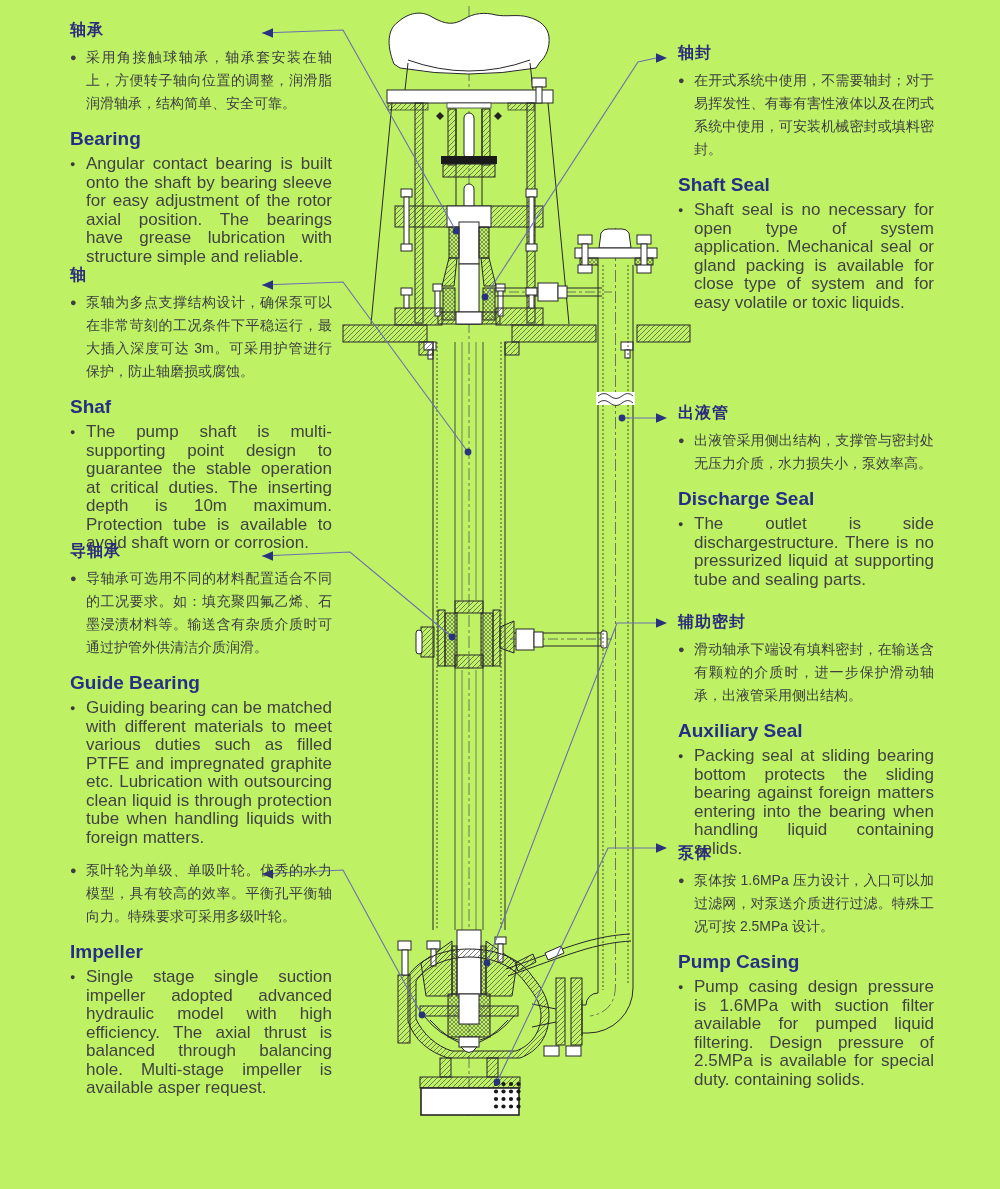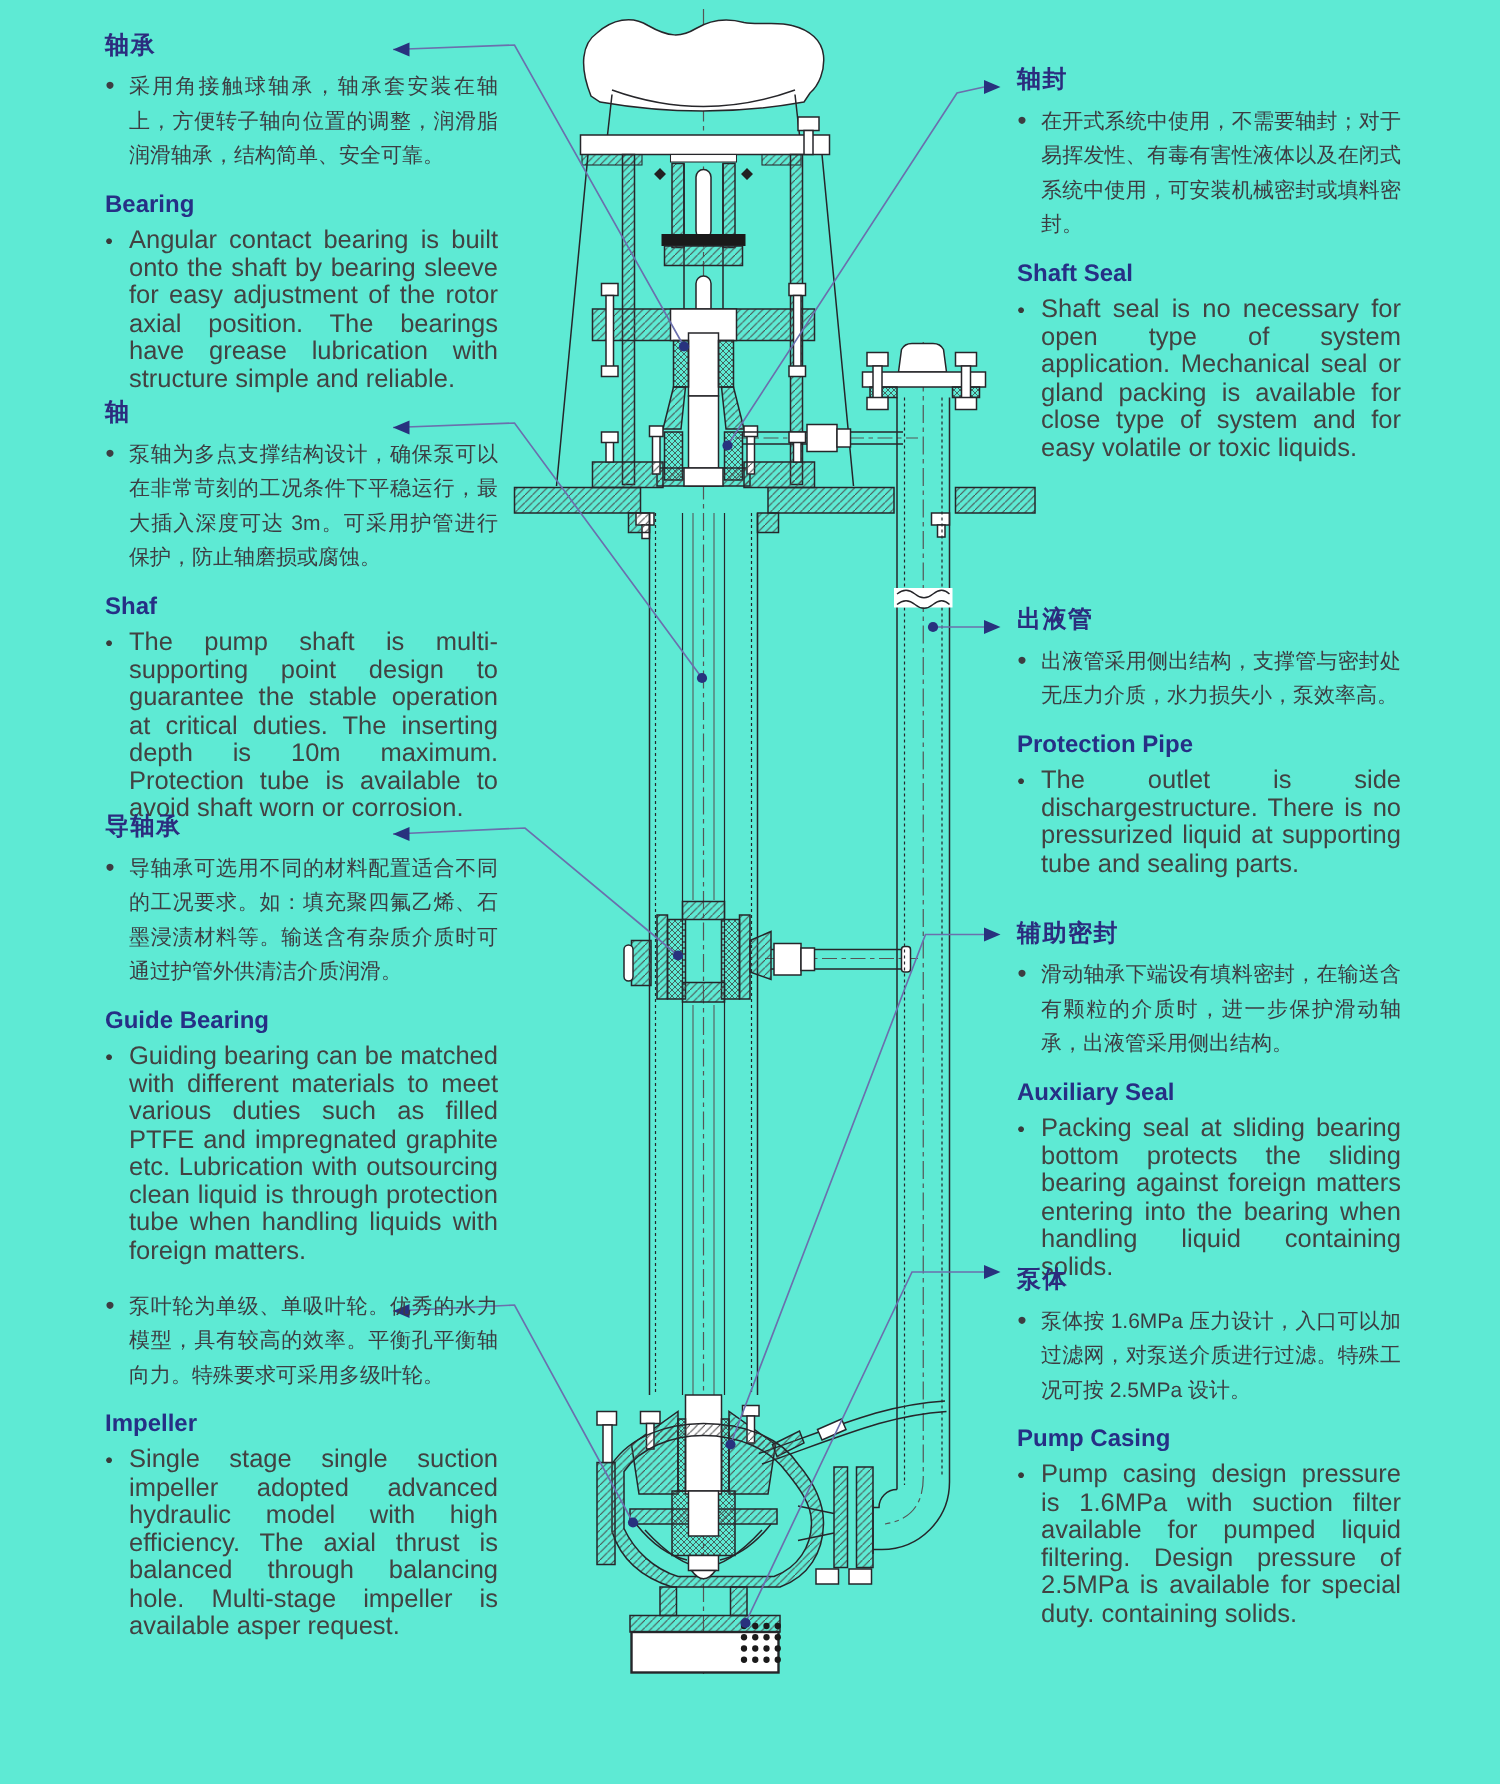--- a/index.html
+++ b/index.html
@@ -1,22 +1,22 @@
 <!DOCTYPE html>
 <html><head>
 <meta charset="utf-8">
 <style>
   html,body{margin:0;padding:0;background:#fff;}
-  .page{position:relative;width:1000px;height:1189px;background:#5eead4;overflow:hidden;
+  .page{position:relative;width:1000px;height:1189px;background:#bef264;overflow:hidden;
         font-family:"Liberation Sans","DejaVu Sans",sans-serif;}
   svg.draw{position:absolute;left:0;top:0;z-index:0;}
   .block{position:absolute;z-index:1;width:262px;}
   .block.right{width:256px;}
   .zh-title{font-size:16px;font-weight:bold;color:#2b2c7e;letter-spacing:1px;margin:0 0 5px 0;}
-  .en-title{font-size:16px;font-weight:bold;color:#262f85;margin:13px 0 5px 0;}
+  .en-title{font-size:19px;font-weight:bold;color:#262f85;margin:13px 0 5px 0;}
   .para{display:flex;align-items:flex-start;}
   .bullet-zh{flex:0 0 16px;color:#3d3d42;font-size:11px;line-height:23px;}
   .bullet-en{flex:0 0 16px;color:#3a3a3a;font-size:9px;line-height:18.5px;}
   .zh-body{flex:1;font-size:14px;line-height:23px;color:#3d3d42;text-align:justify;}
   .en-body{flex:1;font-size:17px;line-height:18.5px;color:#424242;text-align:justify;}
 </style>
 </head>
 <body>
 
 <div class="page">
@@ -322,21 +322,21 @@
     <div class="en-body">Shaft seal is no necessary for open type of system application. Mechanical seal or gland packing is available for close type of system and for easy volatile or toxic liquids.</div>
       </div>
 </div>
 
 <div class="block right" style="left:678px;top:403px">
   <div class="zh-title">出液管</div>
   <div class="para">
         <span class="bullet-zh">●</span>
     <div class="zh-body">出液管采用侧出结构，支撑管与密封处无压力介质，水力损失小，泵效率高。</div>
       </div>
-  <div class="en-title">Protection Pipe</div>
+  <div class="en-title">Discharge Seal</div>
   <div class="para">
         <span class="bullet-en">●</span>
     <div class="en-body">The outlet is side dischargestructure. There is no pressurized liquid at supporting tube and sealing parts.</div>
       </div>
 </div>
 
 <div class="block right" style="left:678px;top:612px">
   <div class="zh-title">辅助密封</div>
   <div class="para">
         <span class="bullet-zh">●</span>

